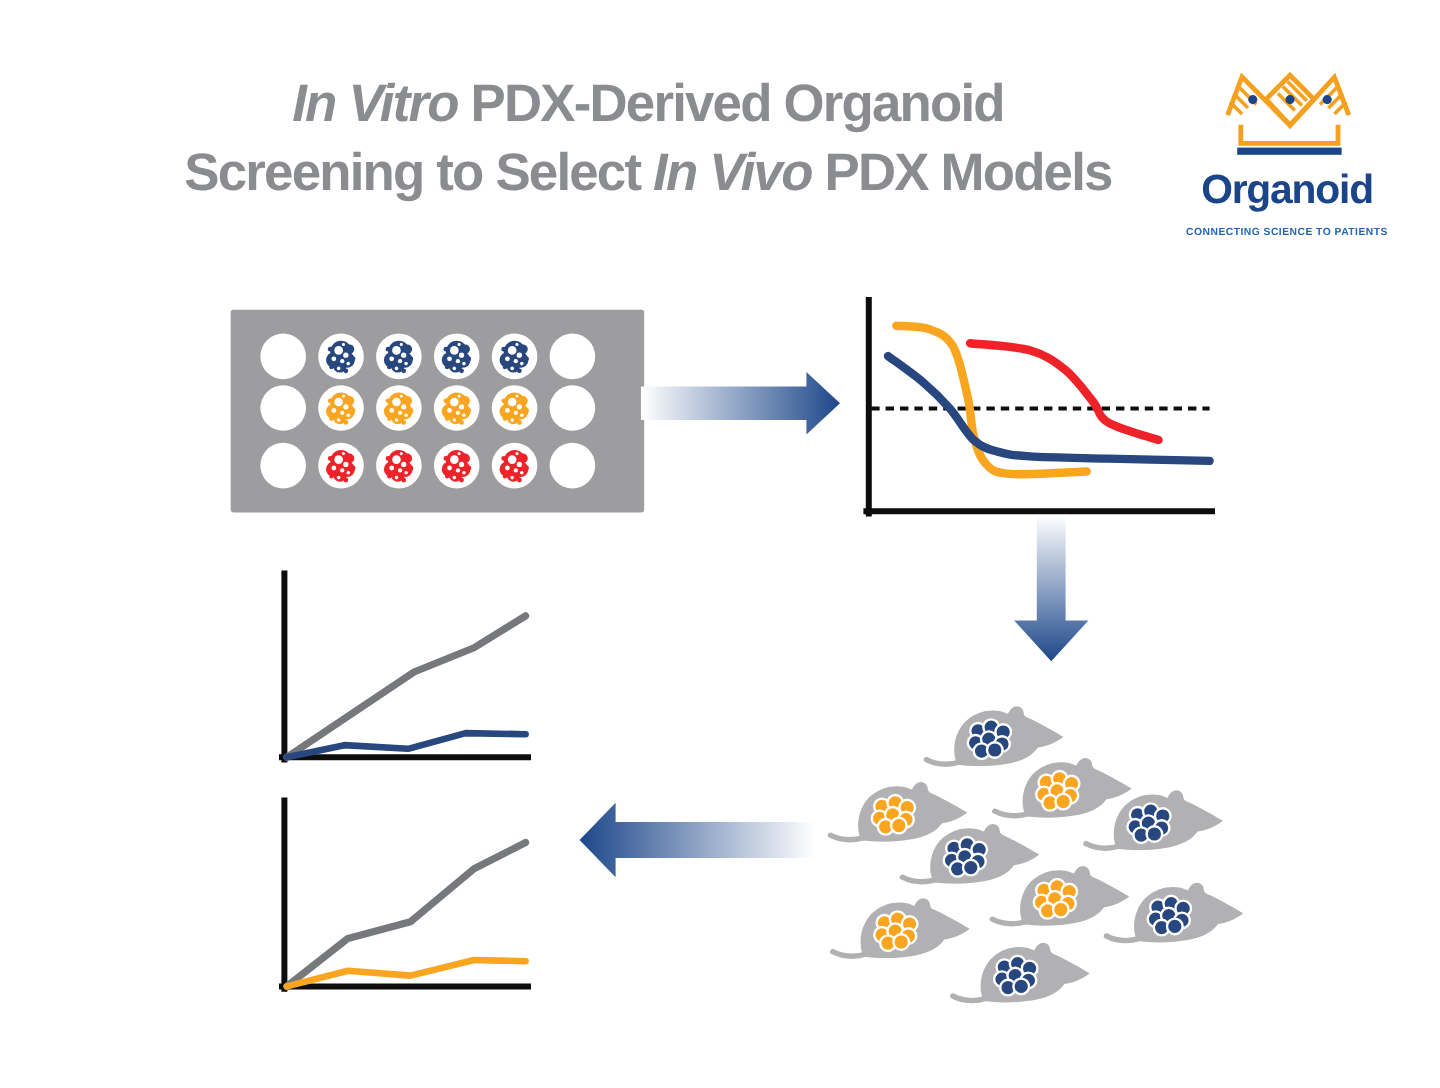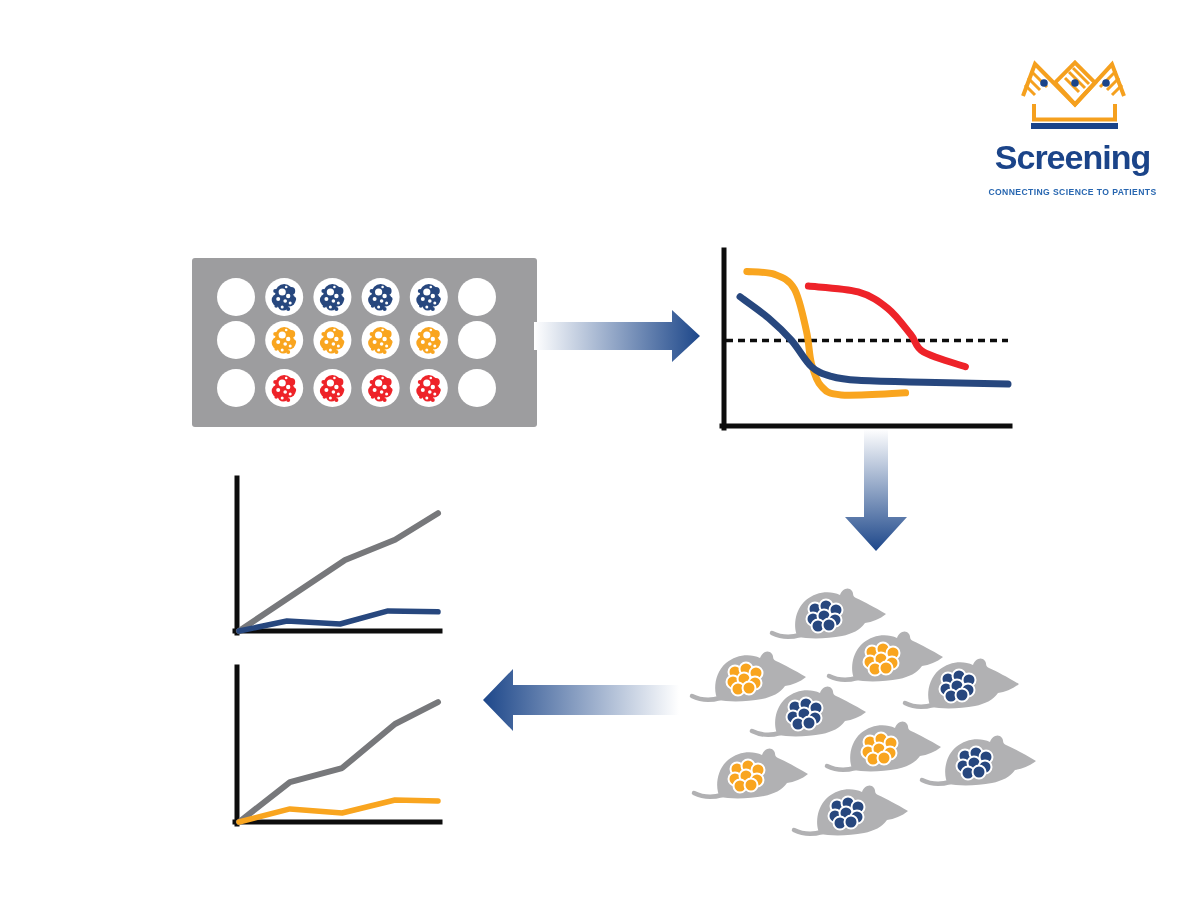--- a/index.html
+++ b/index.html
@@ -64,41 +64,45 @@
         <circle class="tumor-c" cx="66" cy="27" r="6.5"></circle>
           <circle class="tumor-c" cx="43" cy="36" r="6.5"></circle>
         <circle class="tumor-c" cx="54" cy="33" r="6.5"></circle>
           <circle class="tumor-c" cx="65" cy="37" r="6.5"></circle>
         <circle class="tumor-c" cx="48" cy="43" r="6.5"></circle>
           <circle class="tumor-c" cx="59" cy="42" r="6.5"></circle>
       </g>
     </defs>
   </svg>
 
+  <div class="abs title">
+    <div><span class="it">In Vitro</span><span> PDX-Derived Organoid</span></div>
+    <div><span>Screening to Select </span><span class="it">In Vivo</span><span> PDX Models</span></div>
+  </div>
 
   <div class="abs logo">
     <svg width="110" height="78" viewBox="0 0 108 78">
       <path class="crown-stroke" d="M4,44 L16,12 L56,52.5 L93,12.3 L105,44"></path>
       <path class="crown-stroke" d="M56,10.7 L76,30.7 L56,52.3 L36,30.7 Z"></path>
       <path class="crown-hatch" d="M12,19 L28,35"></path>
         <path class="crown-hatch" d="M9,26 L21,38"></path>
         <path class="crown-hatch" d="M6,33 L16,43"></path>
       <path class="crown-hatch" d="M97,19 L81,35"></path>
         <path class="crown-hatch" d="M100,26 L88,38"></path>
         <path class="crown-hatch" d="M103,33 L93,43"></path>
       <path class="crown-hatch" d="M50,20 L66,36"></path>
         <path class="crown-hatch" d="M46,26 L60,40"></path>
         <path class="crown-hatch" d="M54,16 L70,32"></path>
       <path class="crown-stroke" d="M15,52 L15,67.5 L96,67.5 L96,52"></path>
       <circle class="crown-dot" cx="25" cy="31" r="3.8"></circle>
         <circle class="crown-dot" cx="56" cy="31" r="3.8"></circle>
         <circle class="crown-dot" cx="87" cy="31" r="3.8"></circle>
       <rect class="crown-bar" x="12" y="71" width="87" height="6"></rect>
     </svg>
-    <div class="logo-name">Screening</div>
+    <div class="logo-name">Organoid</div>
     <div class="logo-tagline">CONNECTING SCIENCE TO PATIENTS</div>
   </div>
 
   <svg class="abs" style="left:192px;top:258px" width="345" height="170" viewBox="0 0 345 170">
     <rect x="0" y="0" width="345" height="169" rx="3" fill="var(--plate_gray)"></rect>
     <g>
         <circle cx="44" cy="39" r="19" class="well"></circle>
         <circle cx="92.2" cy="39" r="19" class="well"></circle>
         <use href="#organoid-shape" transform="translate(92.2,39)" fill="#27477E"></use>
         <circle cx="140.4" cy="39" r="19" class="well"></circle>

